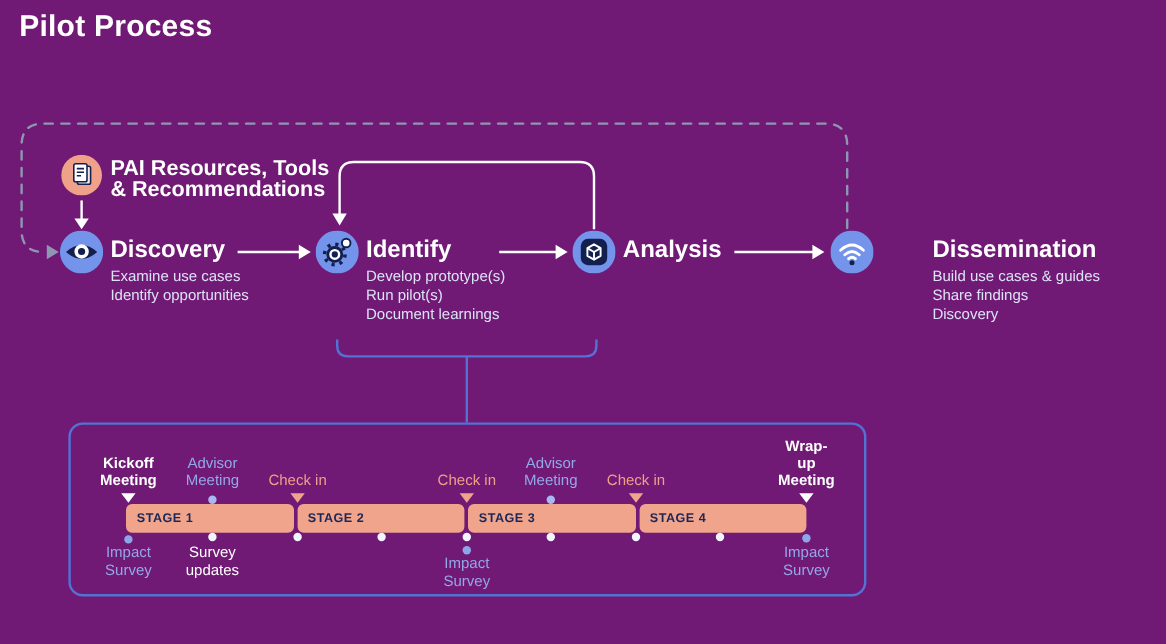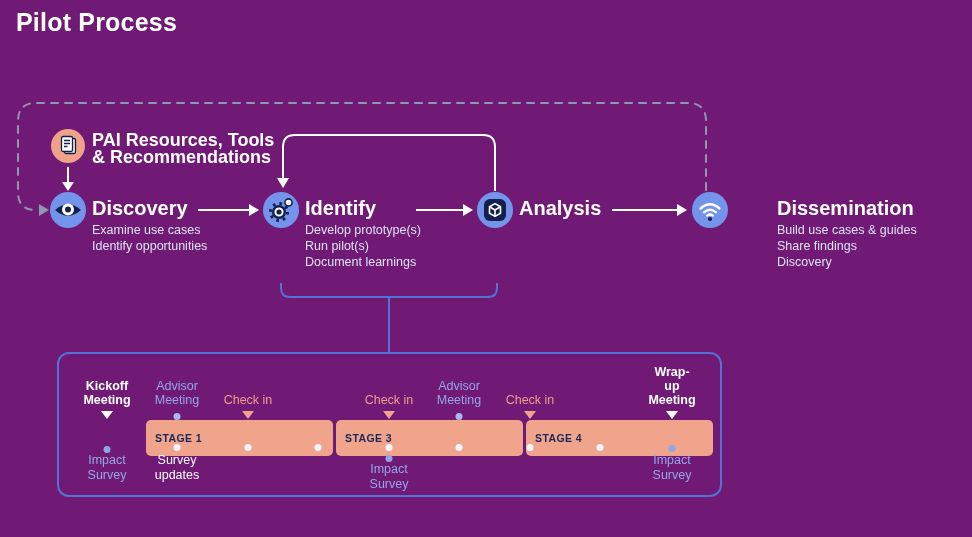--- a/index.html
+++ b/index.html
@@ -51,22 +51,22 @@
   .mdot {
     position:absolute; width:7px; height:7px; border-radius:50%;
     transform:translateX(-50%); background:#a9b8ef; top:59px;
   }
   .bdot-white { position:absolute; width:7px; height:7px; border-radius:50%;
     transform:translateX(-50%); background:#f3f5fd; top:90px; }
   .bdot-peri  { position:absolute; width:7px; height:7px; border-radius:50%;
     transform:translateX(-50%); background:#8ea6e8; }
 
   .tl-bar {
-    position:absolute; left:46px; top:66px; width:567px; height:36px;
-    display:flex; gap:3px;margin-left:41px;
+    position:absolute; left:46px; top:66px; width:567px; height:24px;
+    display:flex; gap:3px;
   }
   .tl-seg {
     flex:1; background:#f0a48c; border-radius:5px;
     display:flex; align-items:center; padding-left:9px; box-sizing:border-box;
     font-size:10.5px; font-weight:700; color:#1b2757; letter-spacing:.4px;
   }
   .tl-ev-below {
     position:absolute; transform:translateX(-50%); top:99px;
     text-align:center; font-size:12.5px; line-height:15px; white-space:pre-line;
     font-weight:500;
@@ -196,20 +196,23 @@
     <div class="mdot" style="left:118px;"></div>
     <div class="tri tri-salmon" style="left:189px;"></div>
     <div class="tri tri-salmon" style="left:330px;"></div>
     <div class="mdot" style="left:400px;"></div>
     <div class="tri tri-salmon" style="left:471px;"></div>
     <div class="tri" style="left:613px;"></div>
 
     <div class="tl-bar">
       <div class="tl-seg">
           <span>STAGE 1</span>
+        </div>
+      <div class="tl-seg">
+          <span>STAGE 2</span>
         </div>
       <div class="tl-seg">
           <span>STAGE 3</span>
         </div>
       <div class="tl-seg">
           <span>STAGE 4</span>
         </div>
     </div>
 
     <div class="bdot-peri" style="left:48px;  top:92px;"></div>

